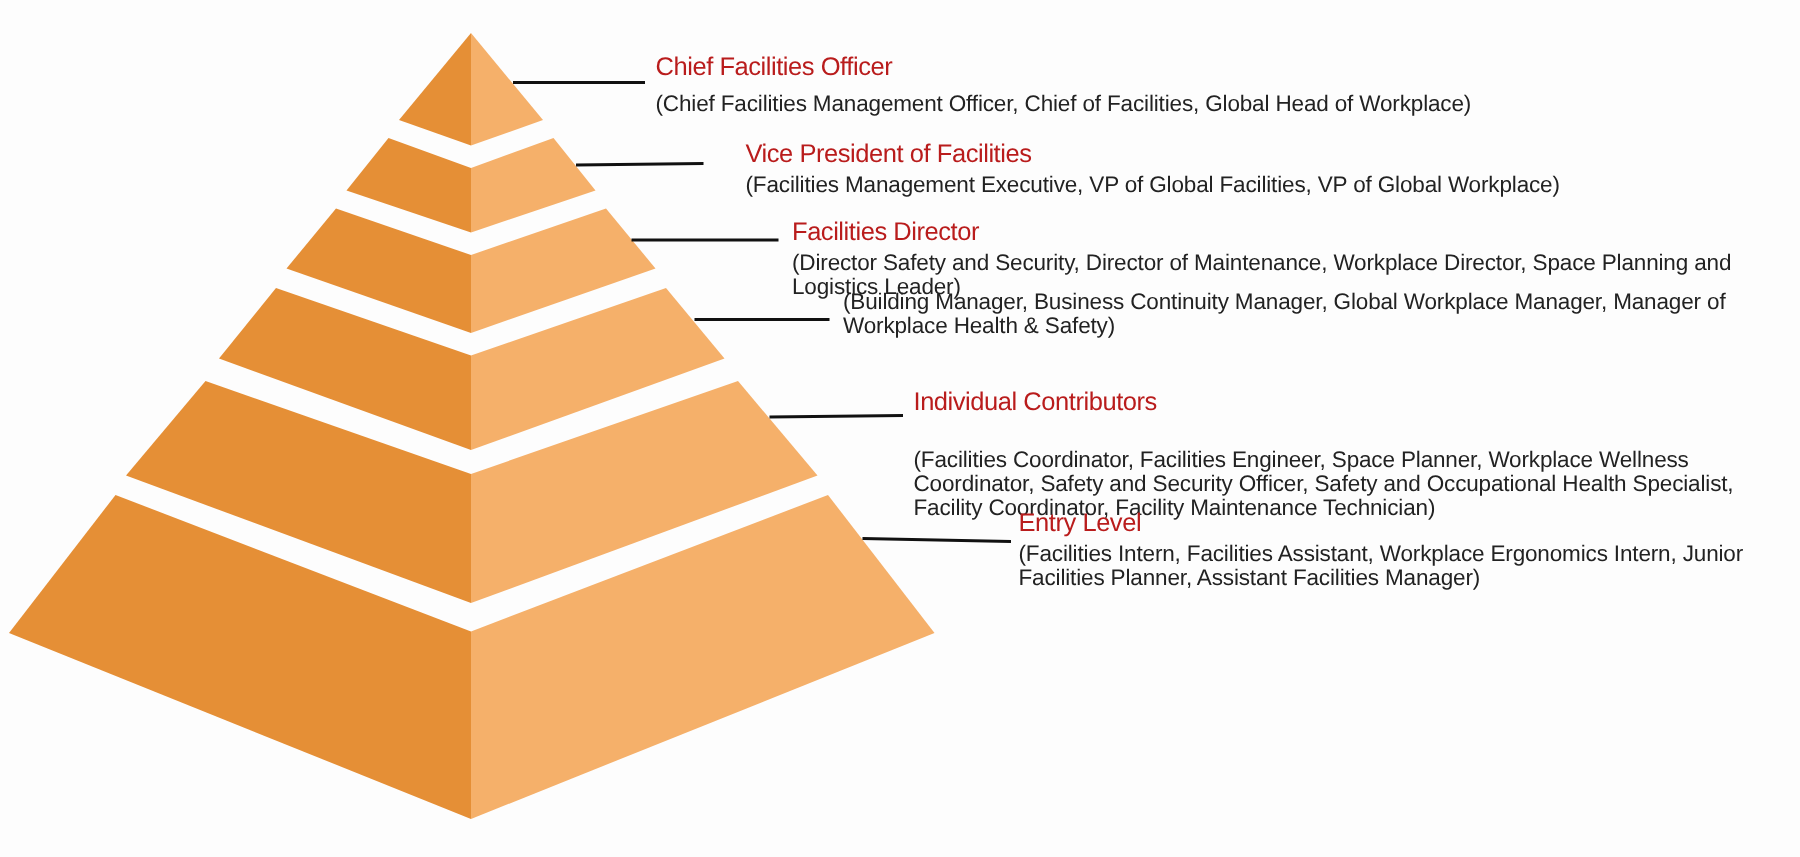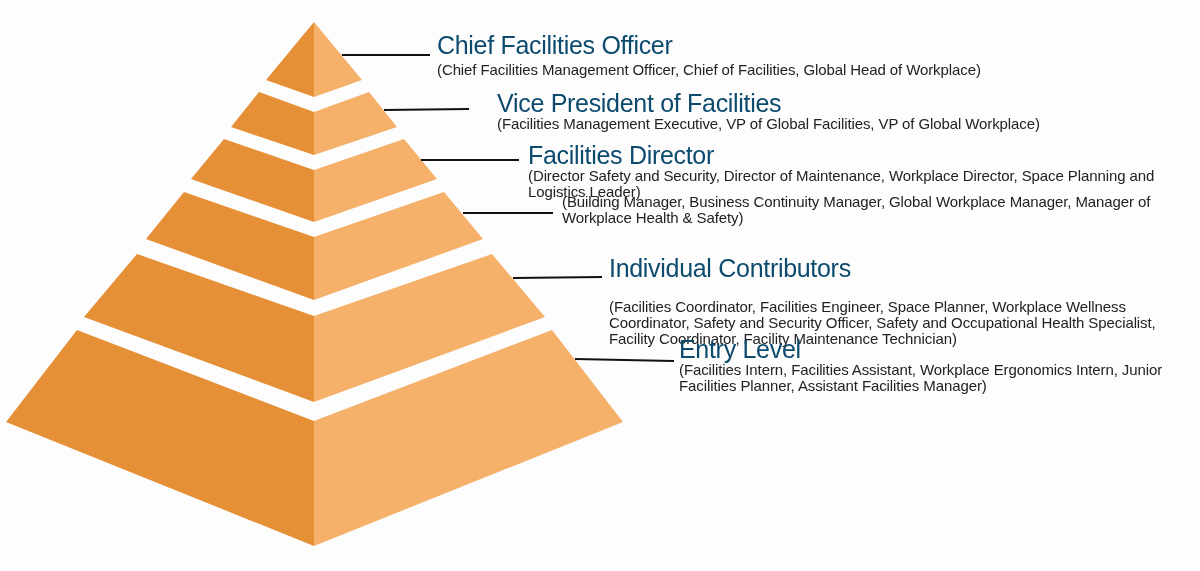--- a/index.html
+++ b/index.html
@@ -5,21 +5,21 @@
   html, body { margin: 0; padding: 0; }
   body {
     width: 1200px; height: 571px; overflow: hidden;
     background: #fdfdfd; position: relative;
     font-family: "Liberation Sans", "DejaVu Sans", sans-serif;
     color: #111;
   }
   #pyramid { position: absolute; left: 0; top: 0; width: 1200px; height: 571px; }
   .label { position: absolute; }
   .title {
-    font-size: 25px; line-height: 24px; color: #0c4a6e; letter-spacing: -0.3px;
+    font-size: 17px; line-height: 24px; color: #b91c1c; letter-spacing: -0.3px;
     white-space: nowrap;
   }
   .subtitle {
     font-size: 15px; line-height: 16px; color: #222; letter-spacing: -0.1px;
   }
 </style>
 </head>
 <body>
 
 <svg id="pyramid" viewBox="0 0 1200 571" xmlns="http://www.w3.org/2000/svg">

